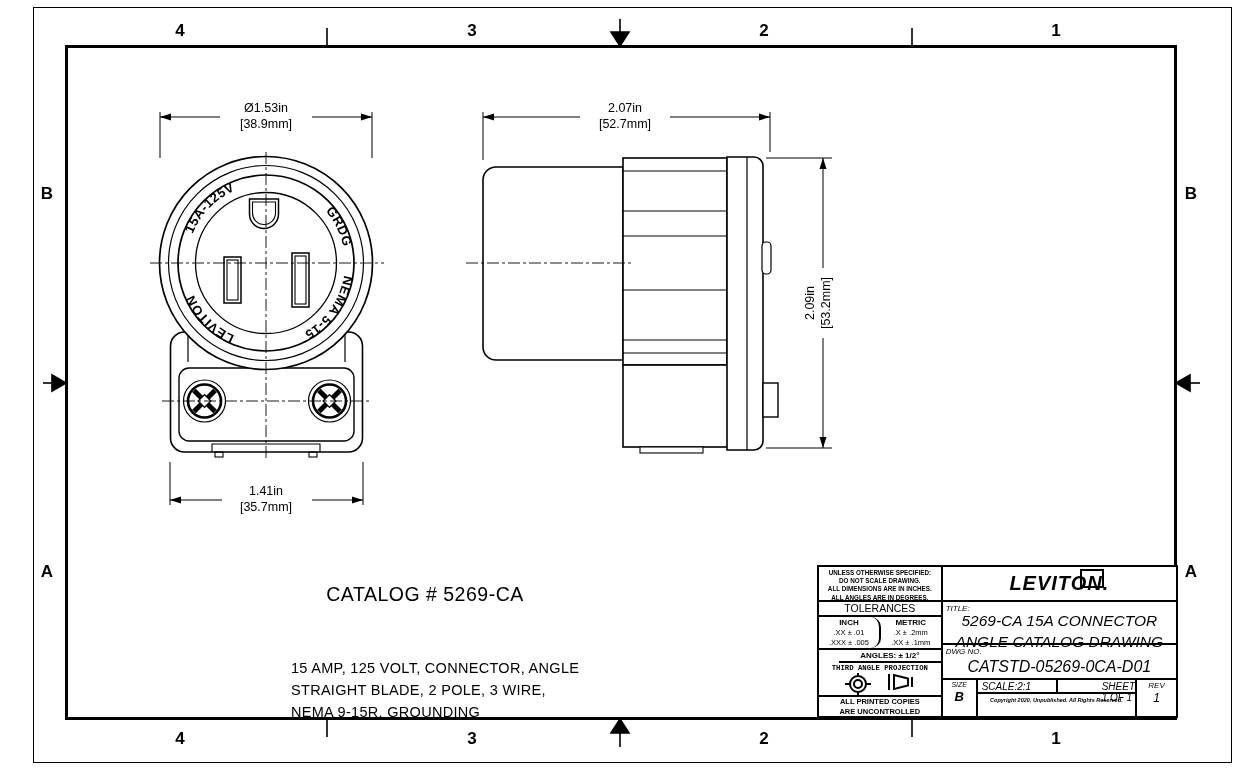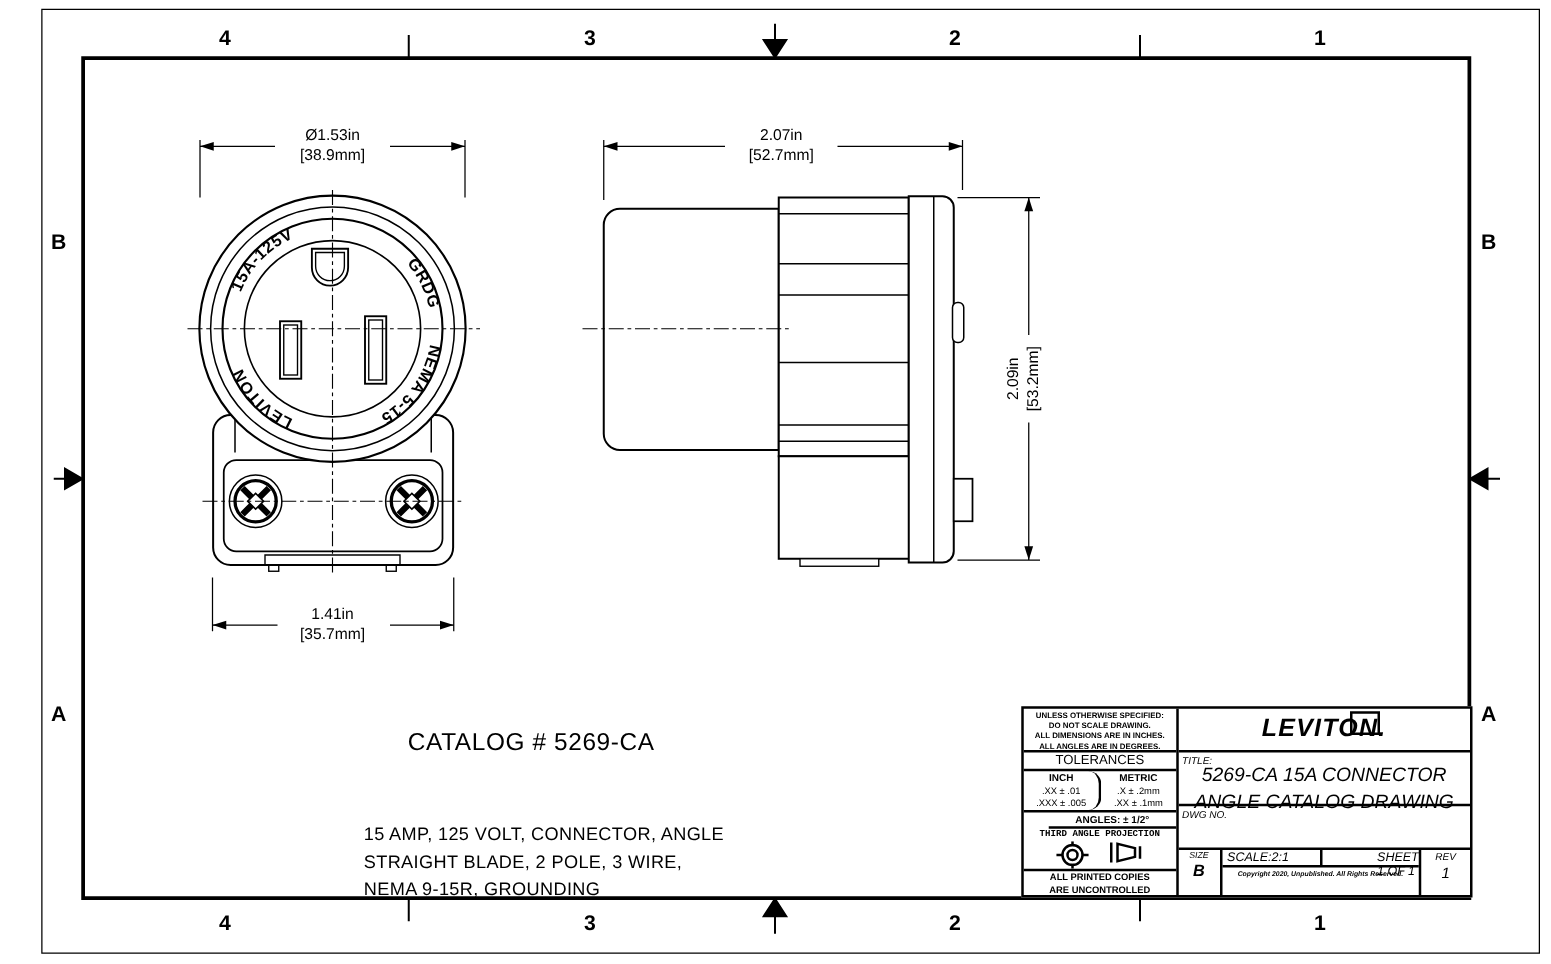--- a/index.html
+++ b/index.html
@@ -266,20 +266,21 @@
       </div>
       <div class="tb-title row">
         <span class="cell-label">TITLE:</span>
         <div class="title-lines">
           <div>5269-CA 15A CONNECTOR</div>
           <div>ANGLE CATALOG DRAWING</div>
         </div>
       </div>
       <div class="tb-dwg row">
         <span class="cell-label">DWG NO.</span>
+        <div class="dwg-no">CATSTD-05269-0CA-D01</div>
       </div>
       <div class="tb-bottom">
         <div class="size-cell">
           <div>SIZE</div>
           <div class="size-val">B</div>
         </div>
         <div class="mid-cell">
           <div class="mid-top">
             <div class="scale-cell">SCALE:2:1</div>
             <div class="sheet-cell">SHEET 1 OF 1</div>

